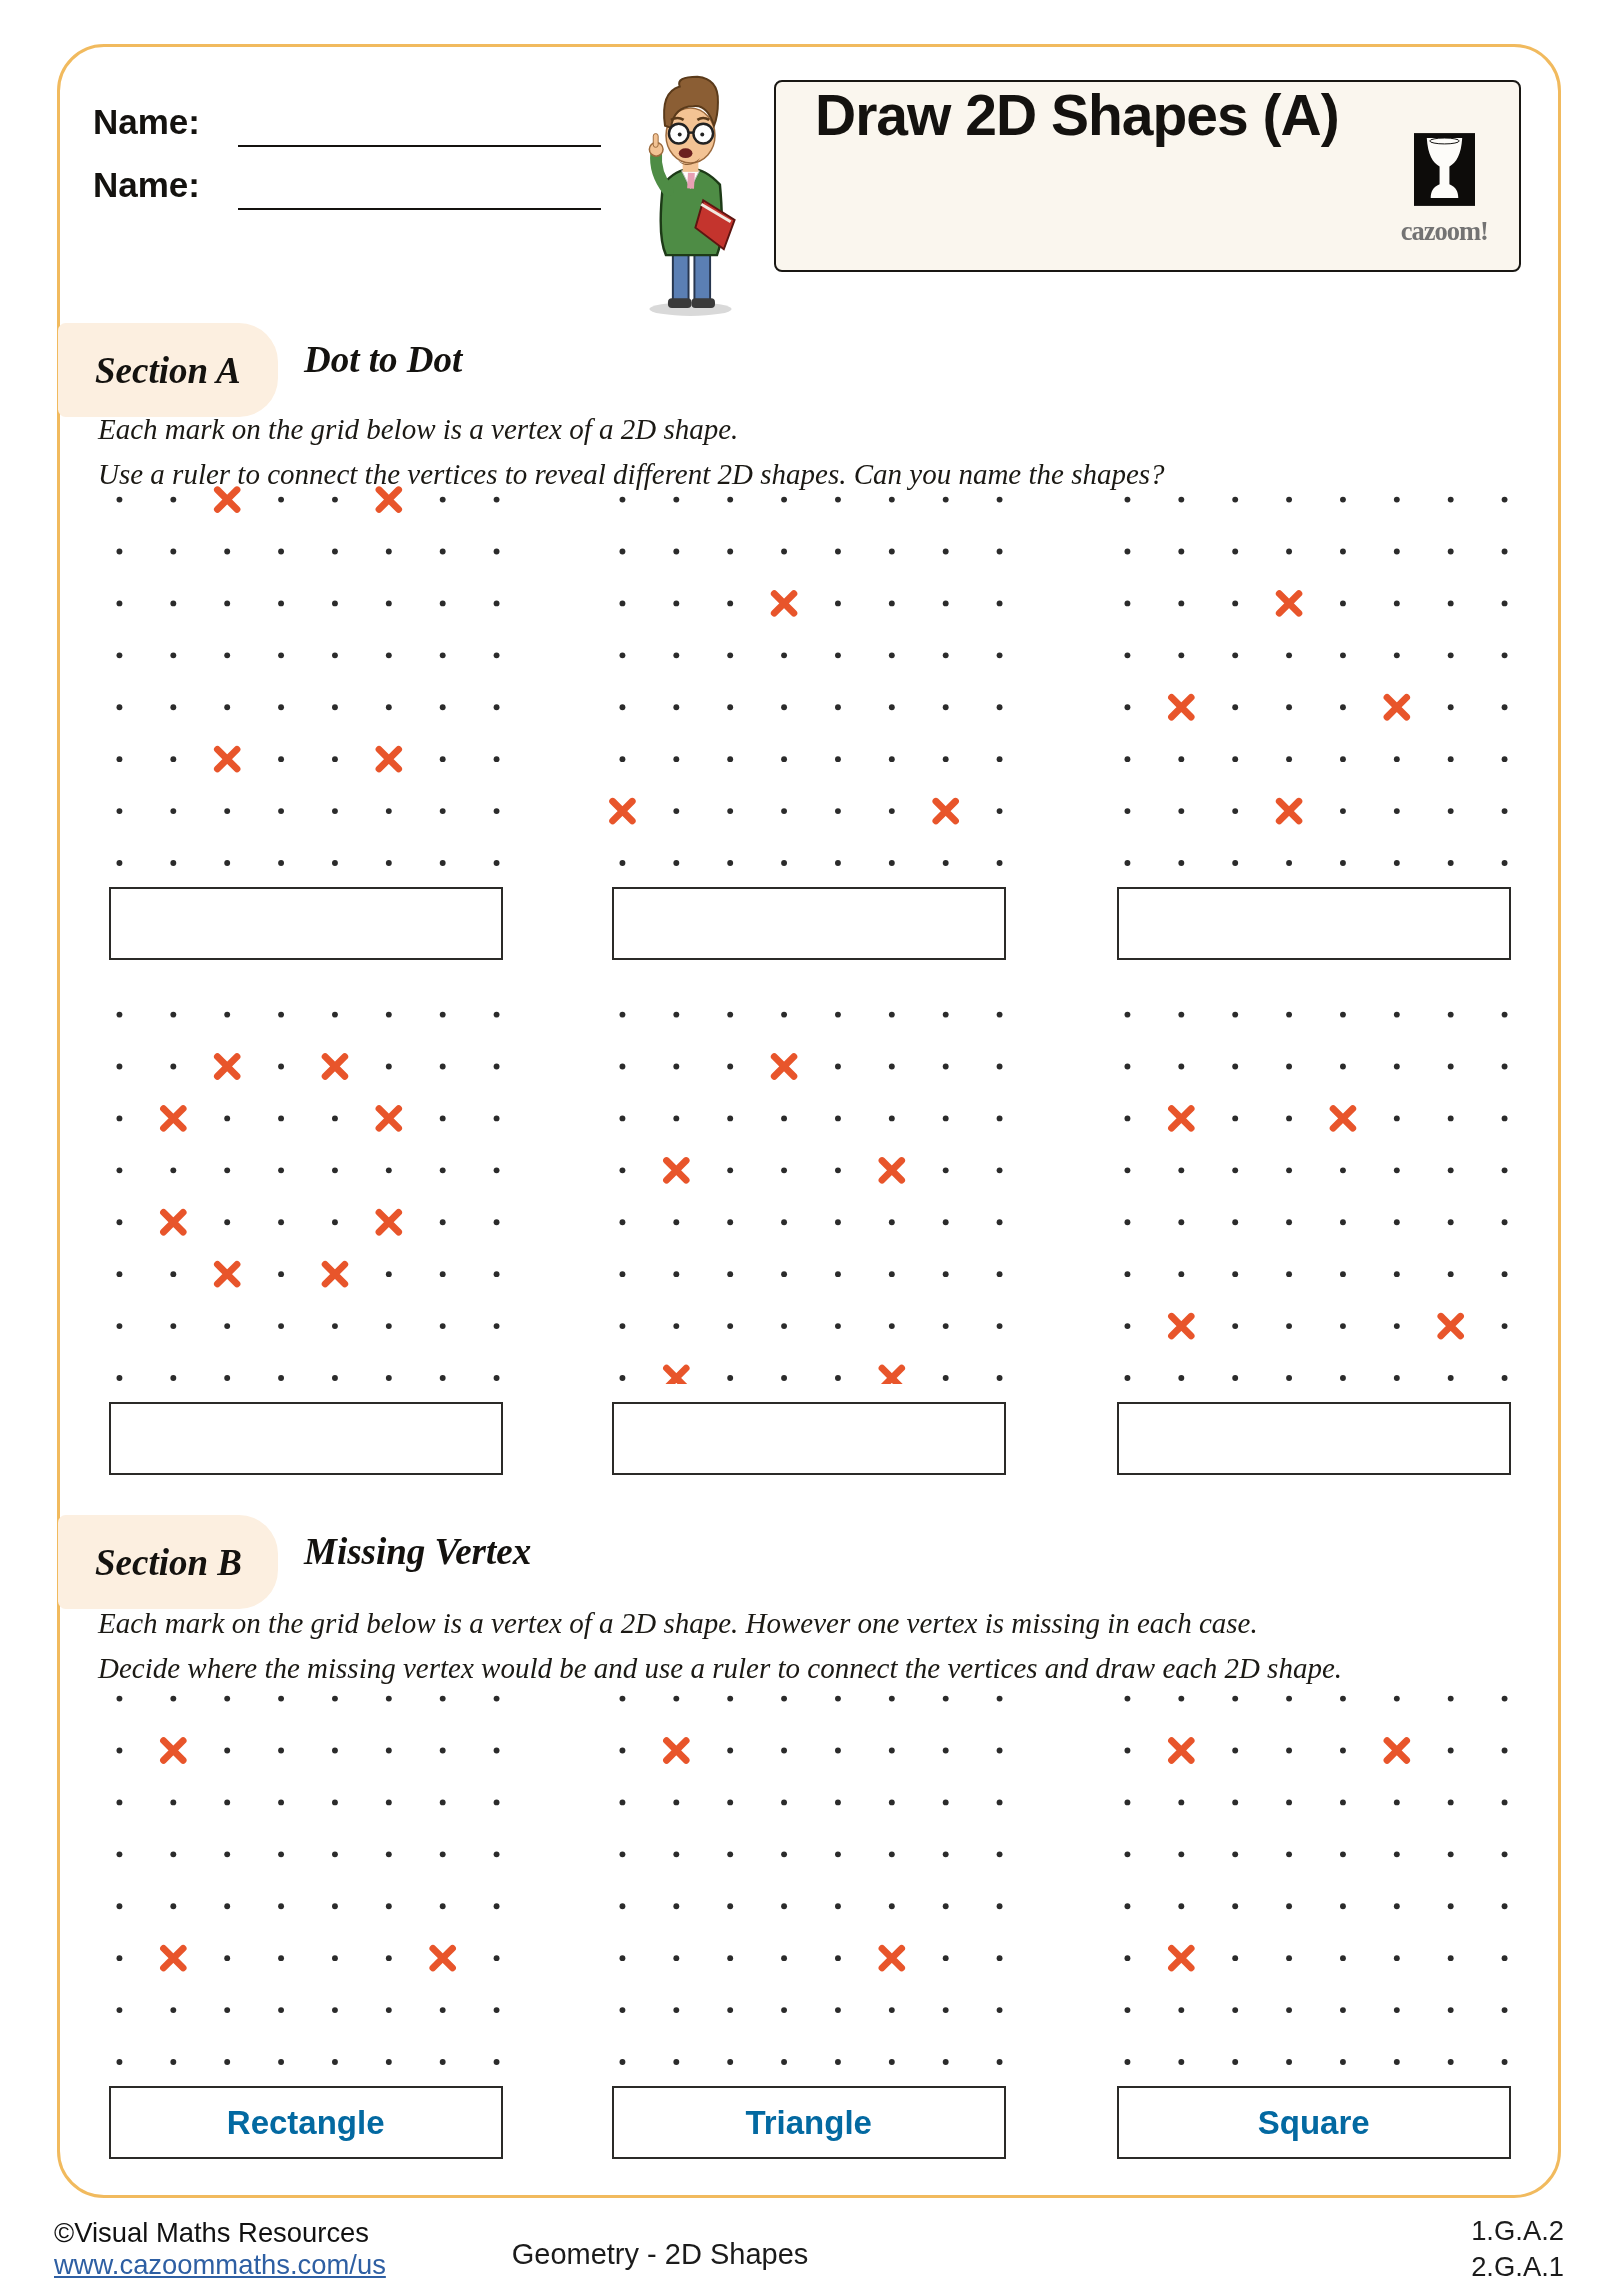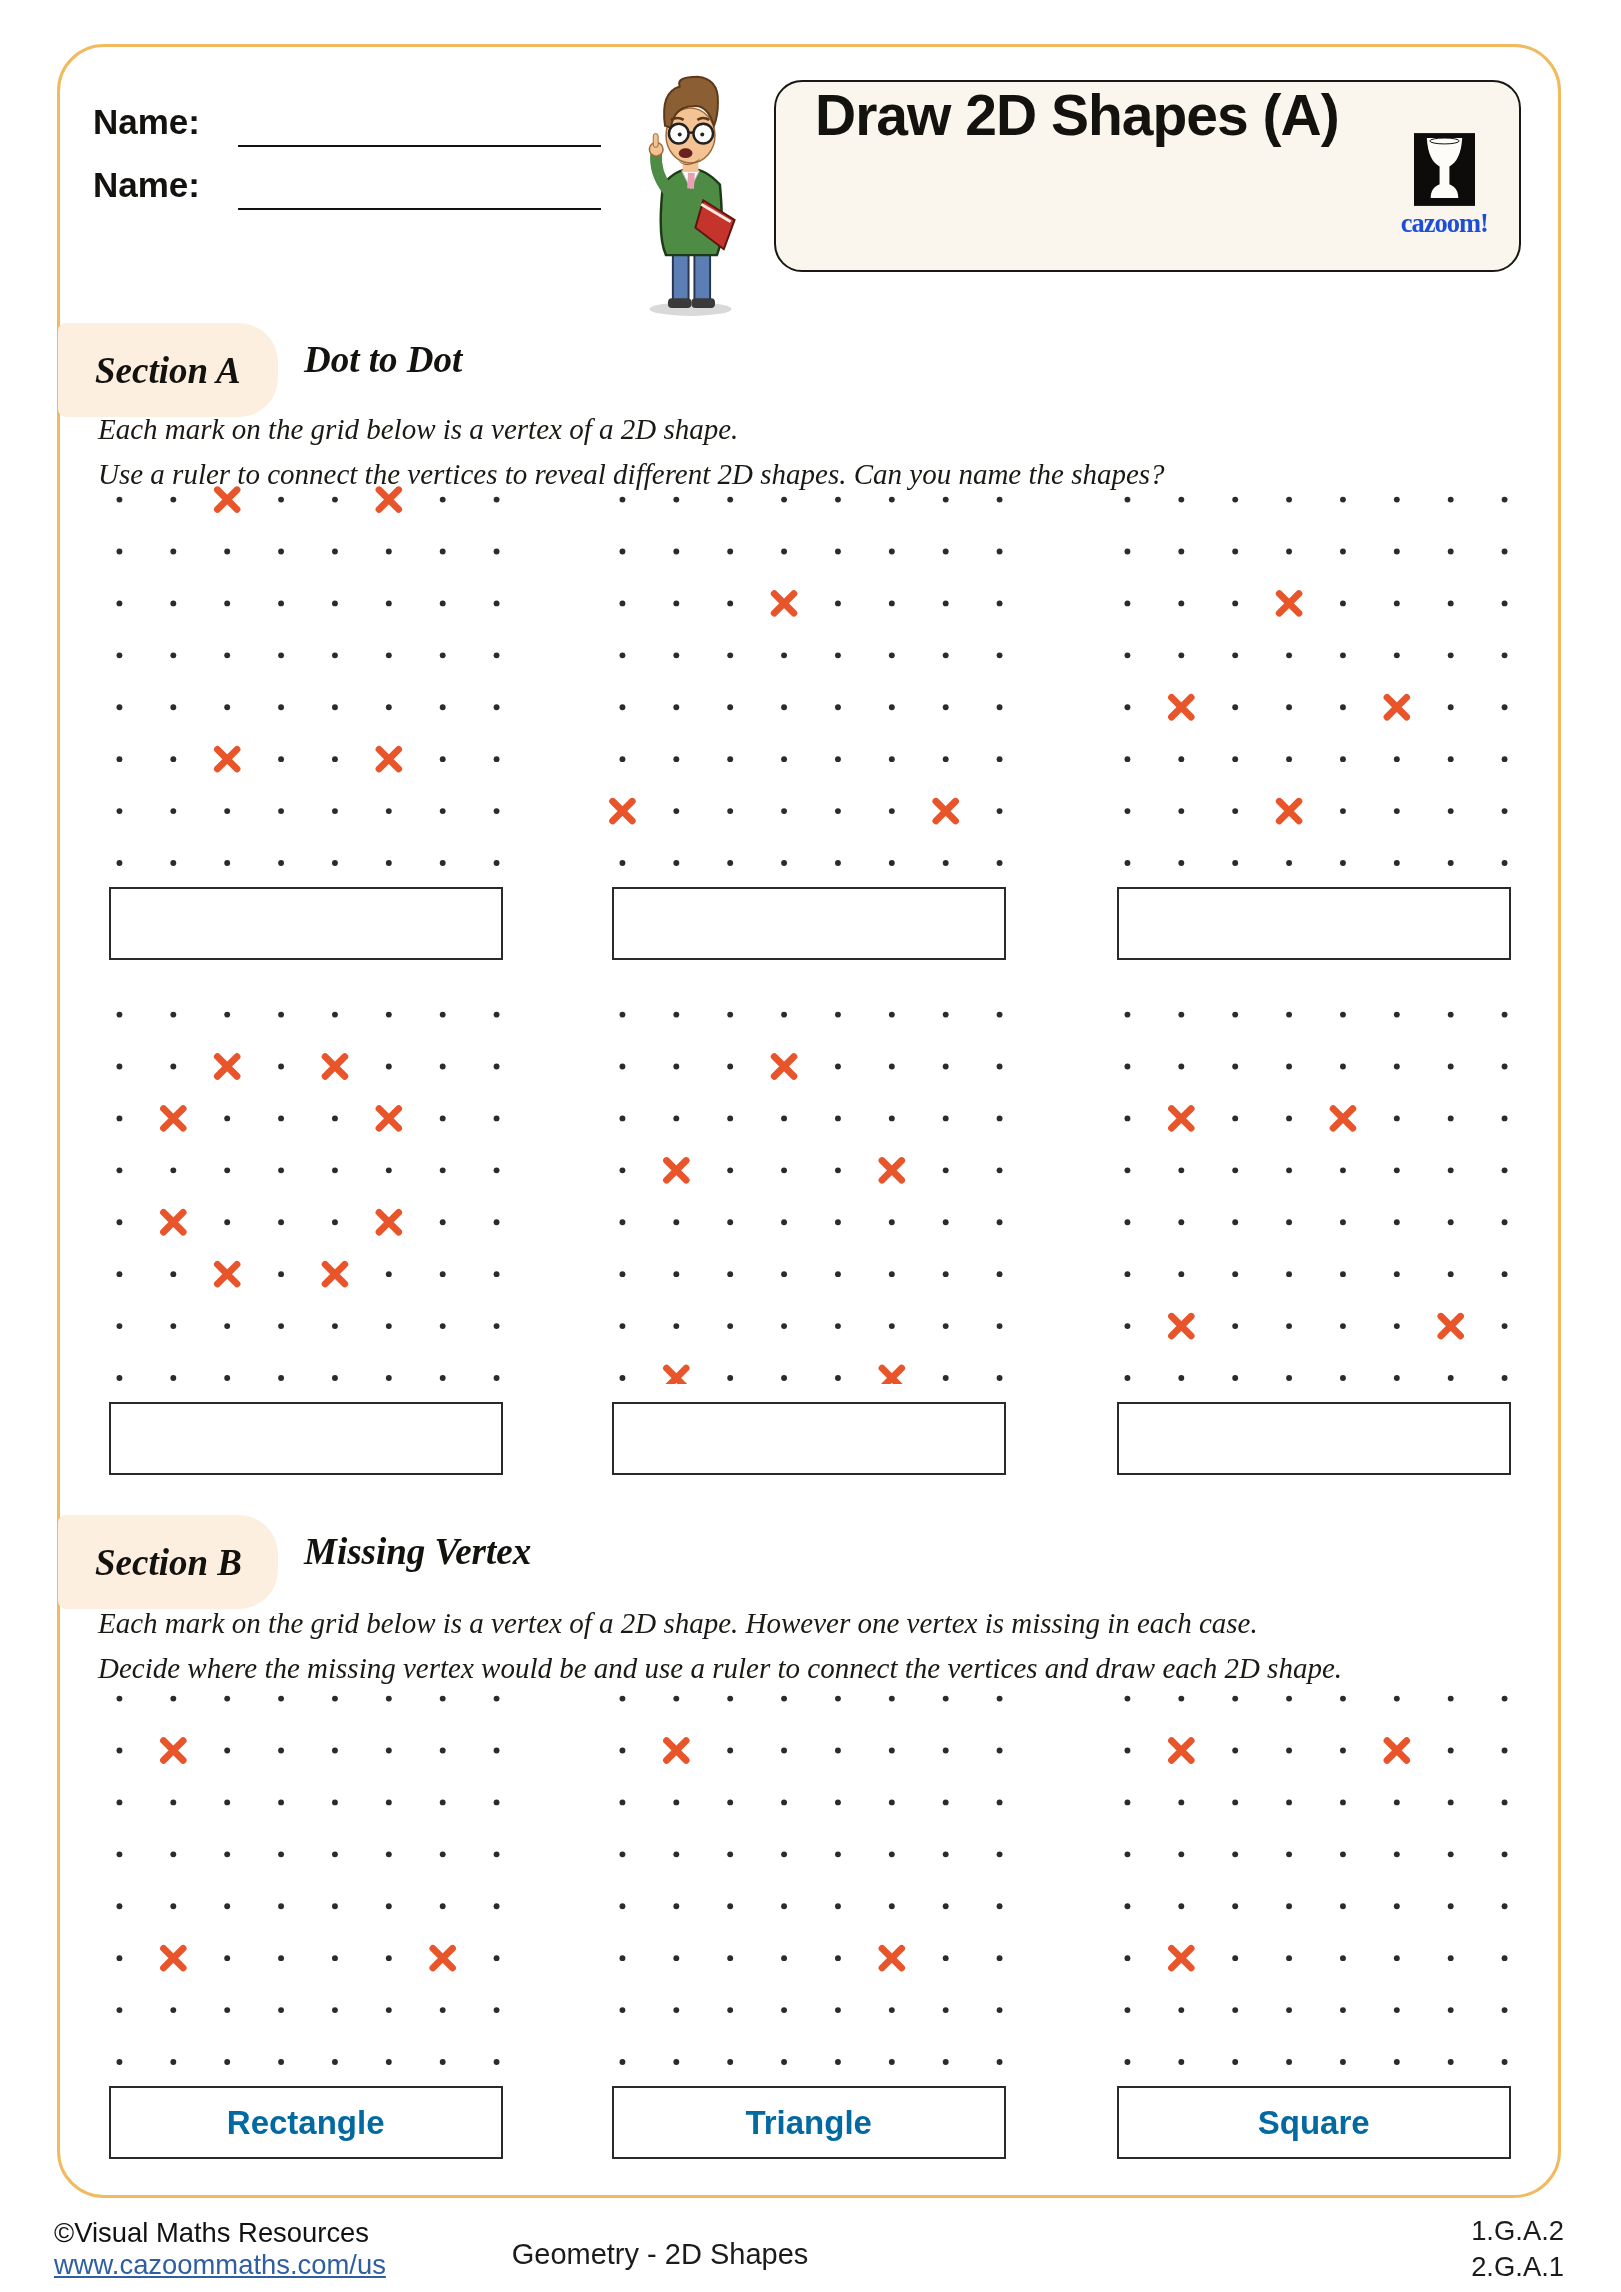--- a/index.html
+++ b/index.html
@@ -4,26 +4,26 @@
 <style>
   html,body{margin:0;padding:0;background:#fff;}
   #page{position:relative;width:1621px;height:2293px;background:#ffffff;overflow:hidden;
         font-family:"Liberation Sans",sans-serif;color:#1d1b17;}
   .page-border{position:absolute;left:57px;top:44px;width:1498px;height:2148px;
         border:3.9px solid #F1BA5E;border-radius:47px;pointer-events:none;}
   
   .field-label{position:absolute;left:93px;font:700 35px "Liberation Sans",sans-serif;color:#14120f;}
   .field-line{position:absolute;left:238px;width:363px;border-bottom:2.9px solid #14120f;height:0;}
   .title-box{position:absolute;left:774px;top:80px;width:747px;height:192px;background:#FAF6EE;
-        border:2.9px solid #191713;border-radius:28px;box-sizing:border-box;}
+        border:2.9px solid #191713;border-radius:8px;box-sizing:border-box;}
   .title-text{position:absolute;left:39px;top:0;height:186px;line-height:186px;
         font:700 57px "Liberation Sans",sans-serif;color:#14120f;letter-spacing:-1px;}
   .logo{position:absolute;right:15.7px;top:51px;width:118px;text-align:center;}
   .logo-mark{display:block;margin:0 auto;}
-  .logo-text{display:block;margin-top:2px;font:700 26.5px "Liberation Serif",serif;color:#1d4ed8;letter-spacing:-1px;}
+  .logo-text{display:block;margin-top:10px;font:700 26.5px "Liberation Serif",serif;color:#737373;letter-spacing:-1px;}
   .teacher{position:absolute;left:617px;top:55px;}
   
   .pill{position:absolute;left:58px;width:220px;height:94px;background:#FCEFE0;
         border-radius:7.8px 39px 39px 7.8px;display:flex;align-items:center;padding-left:37px;box-sizing:border-box;}
   .pill span,.sec-heading{font:700 italic 37px "Liberation Serif",serif;color:#14120f;}
   .pill span{font-style:italic;}
   .sec-heading{position:absolute;left:304px;height:74px;line-height:74px;font-style:italic;}
   .instr{position:absolute;left:98px;width:1431px;font:italic 29px "Liberation Serif",serif;
         color:#1b1914;line-height:45px;}
   

